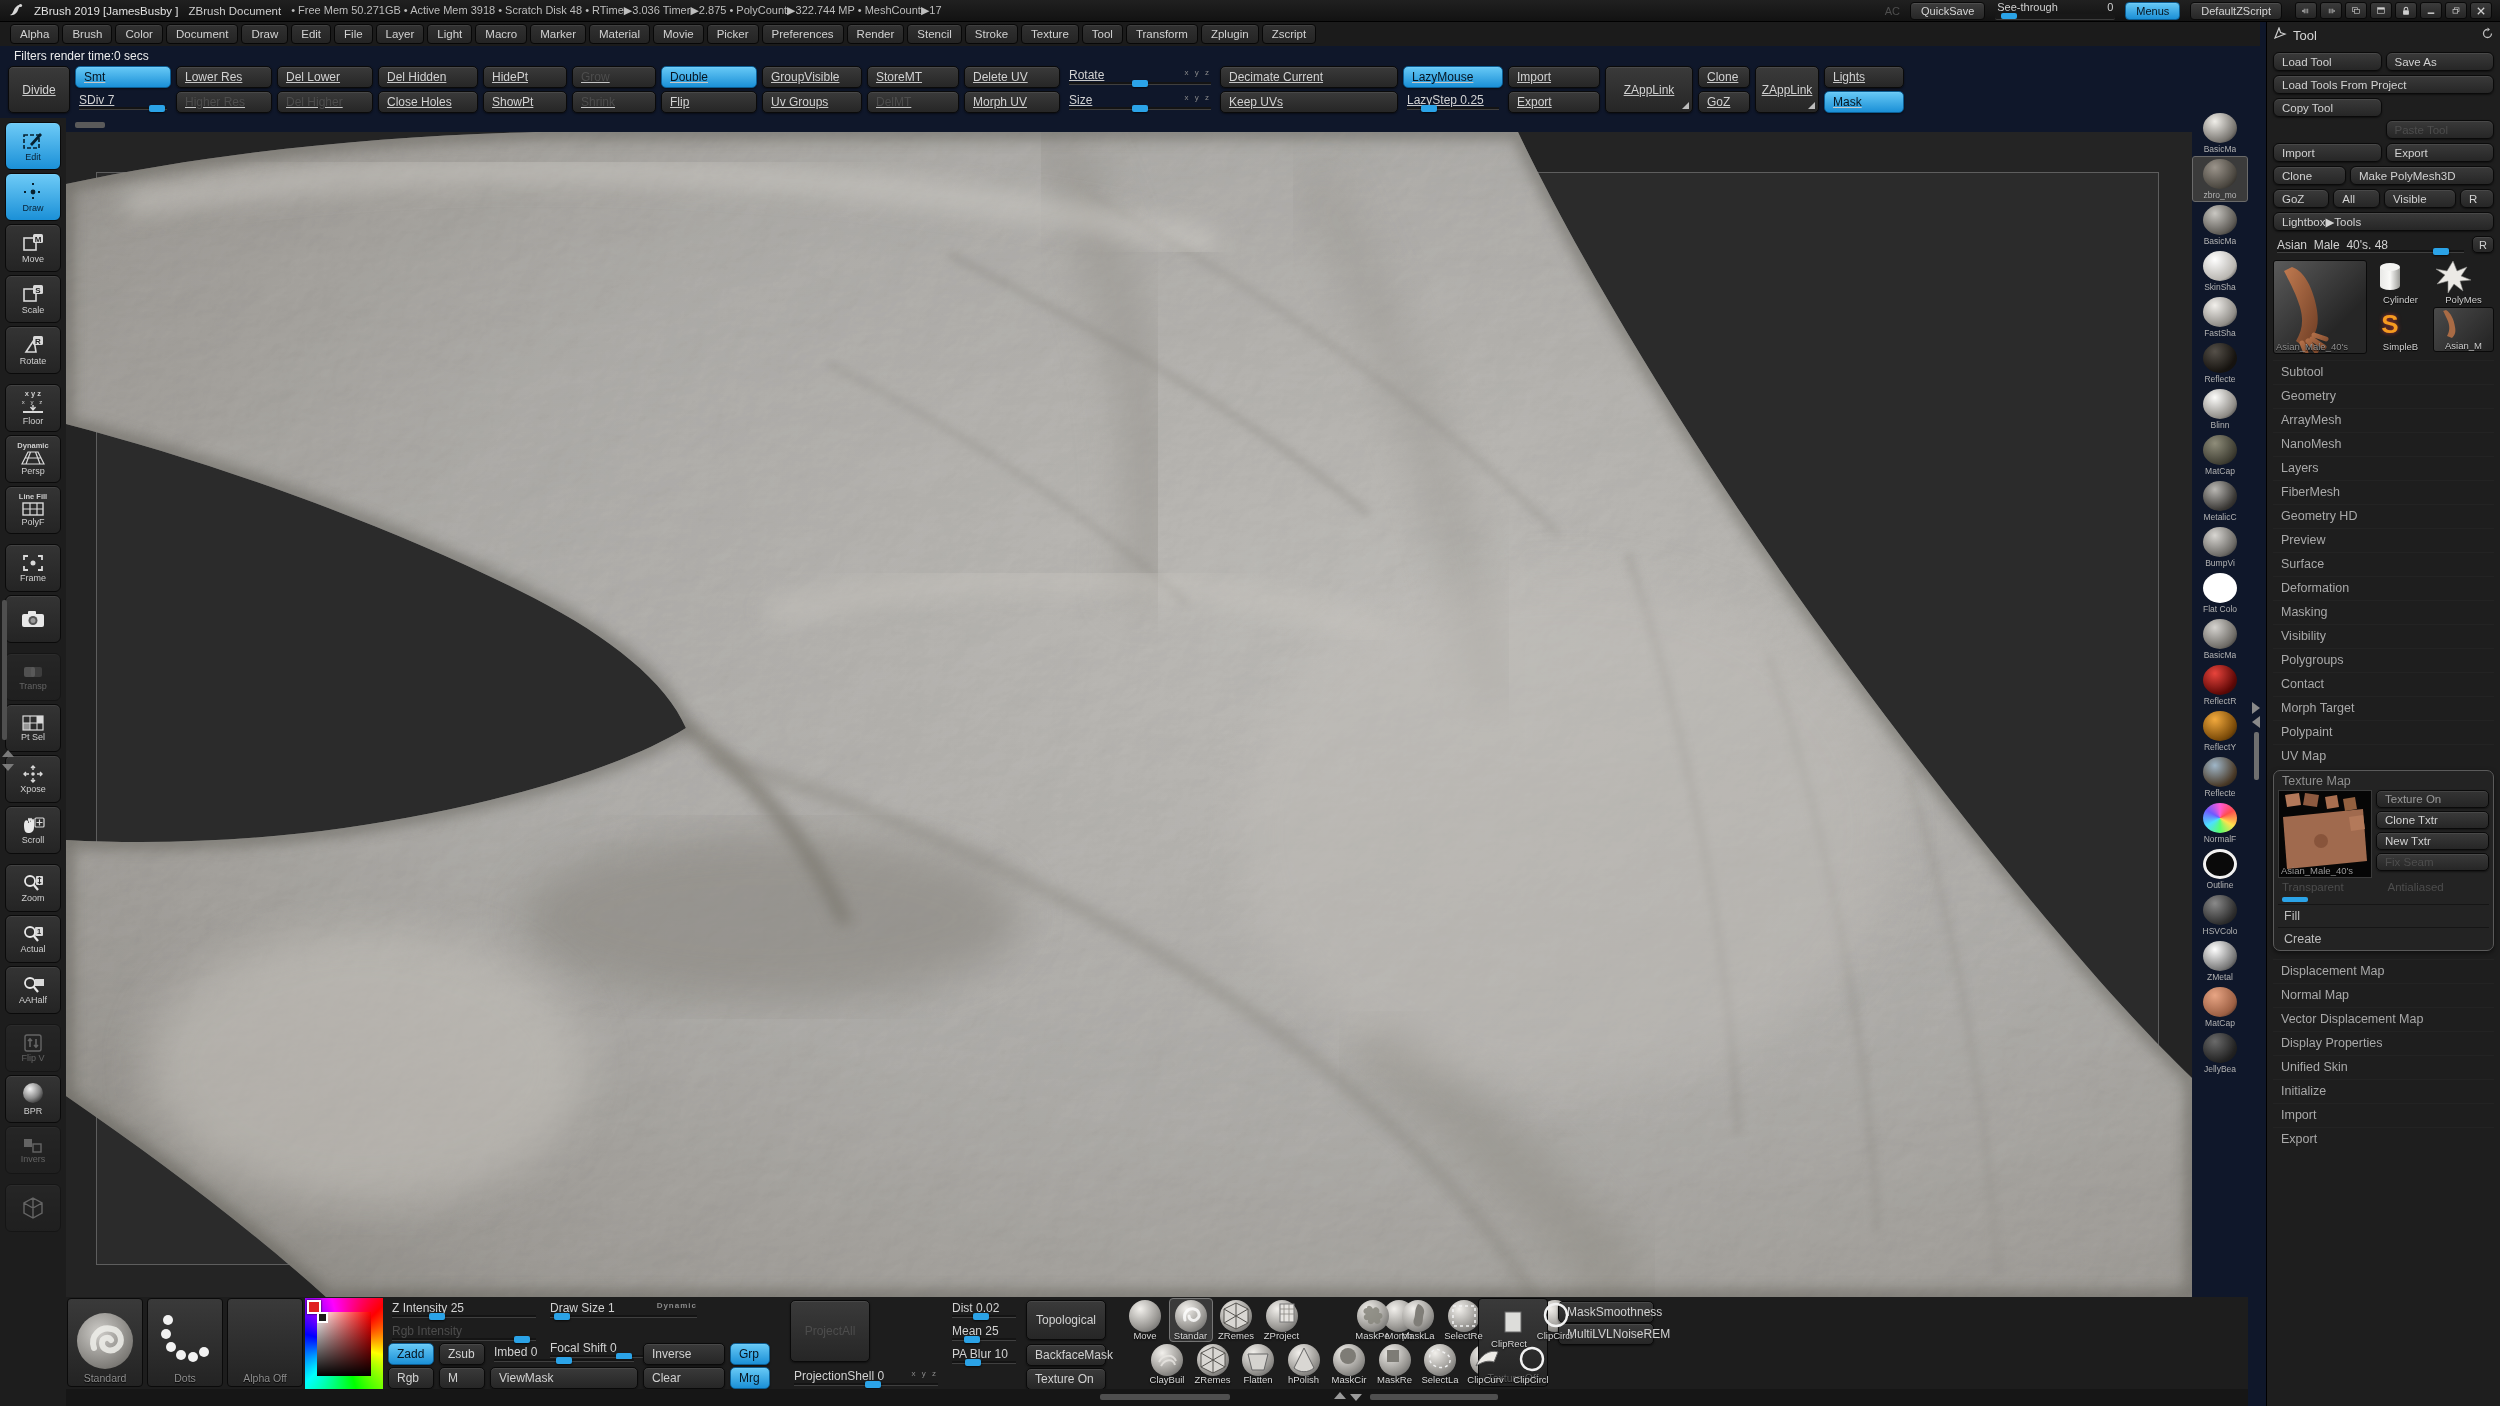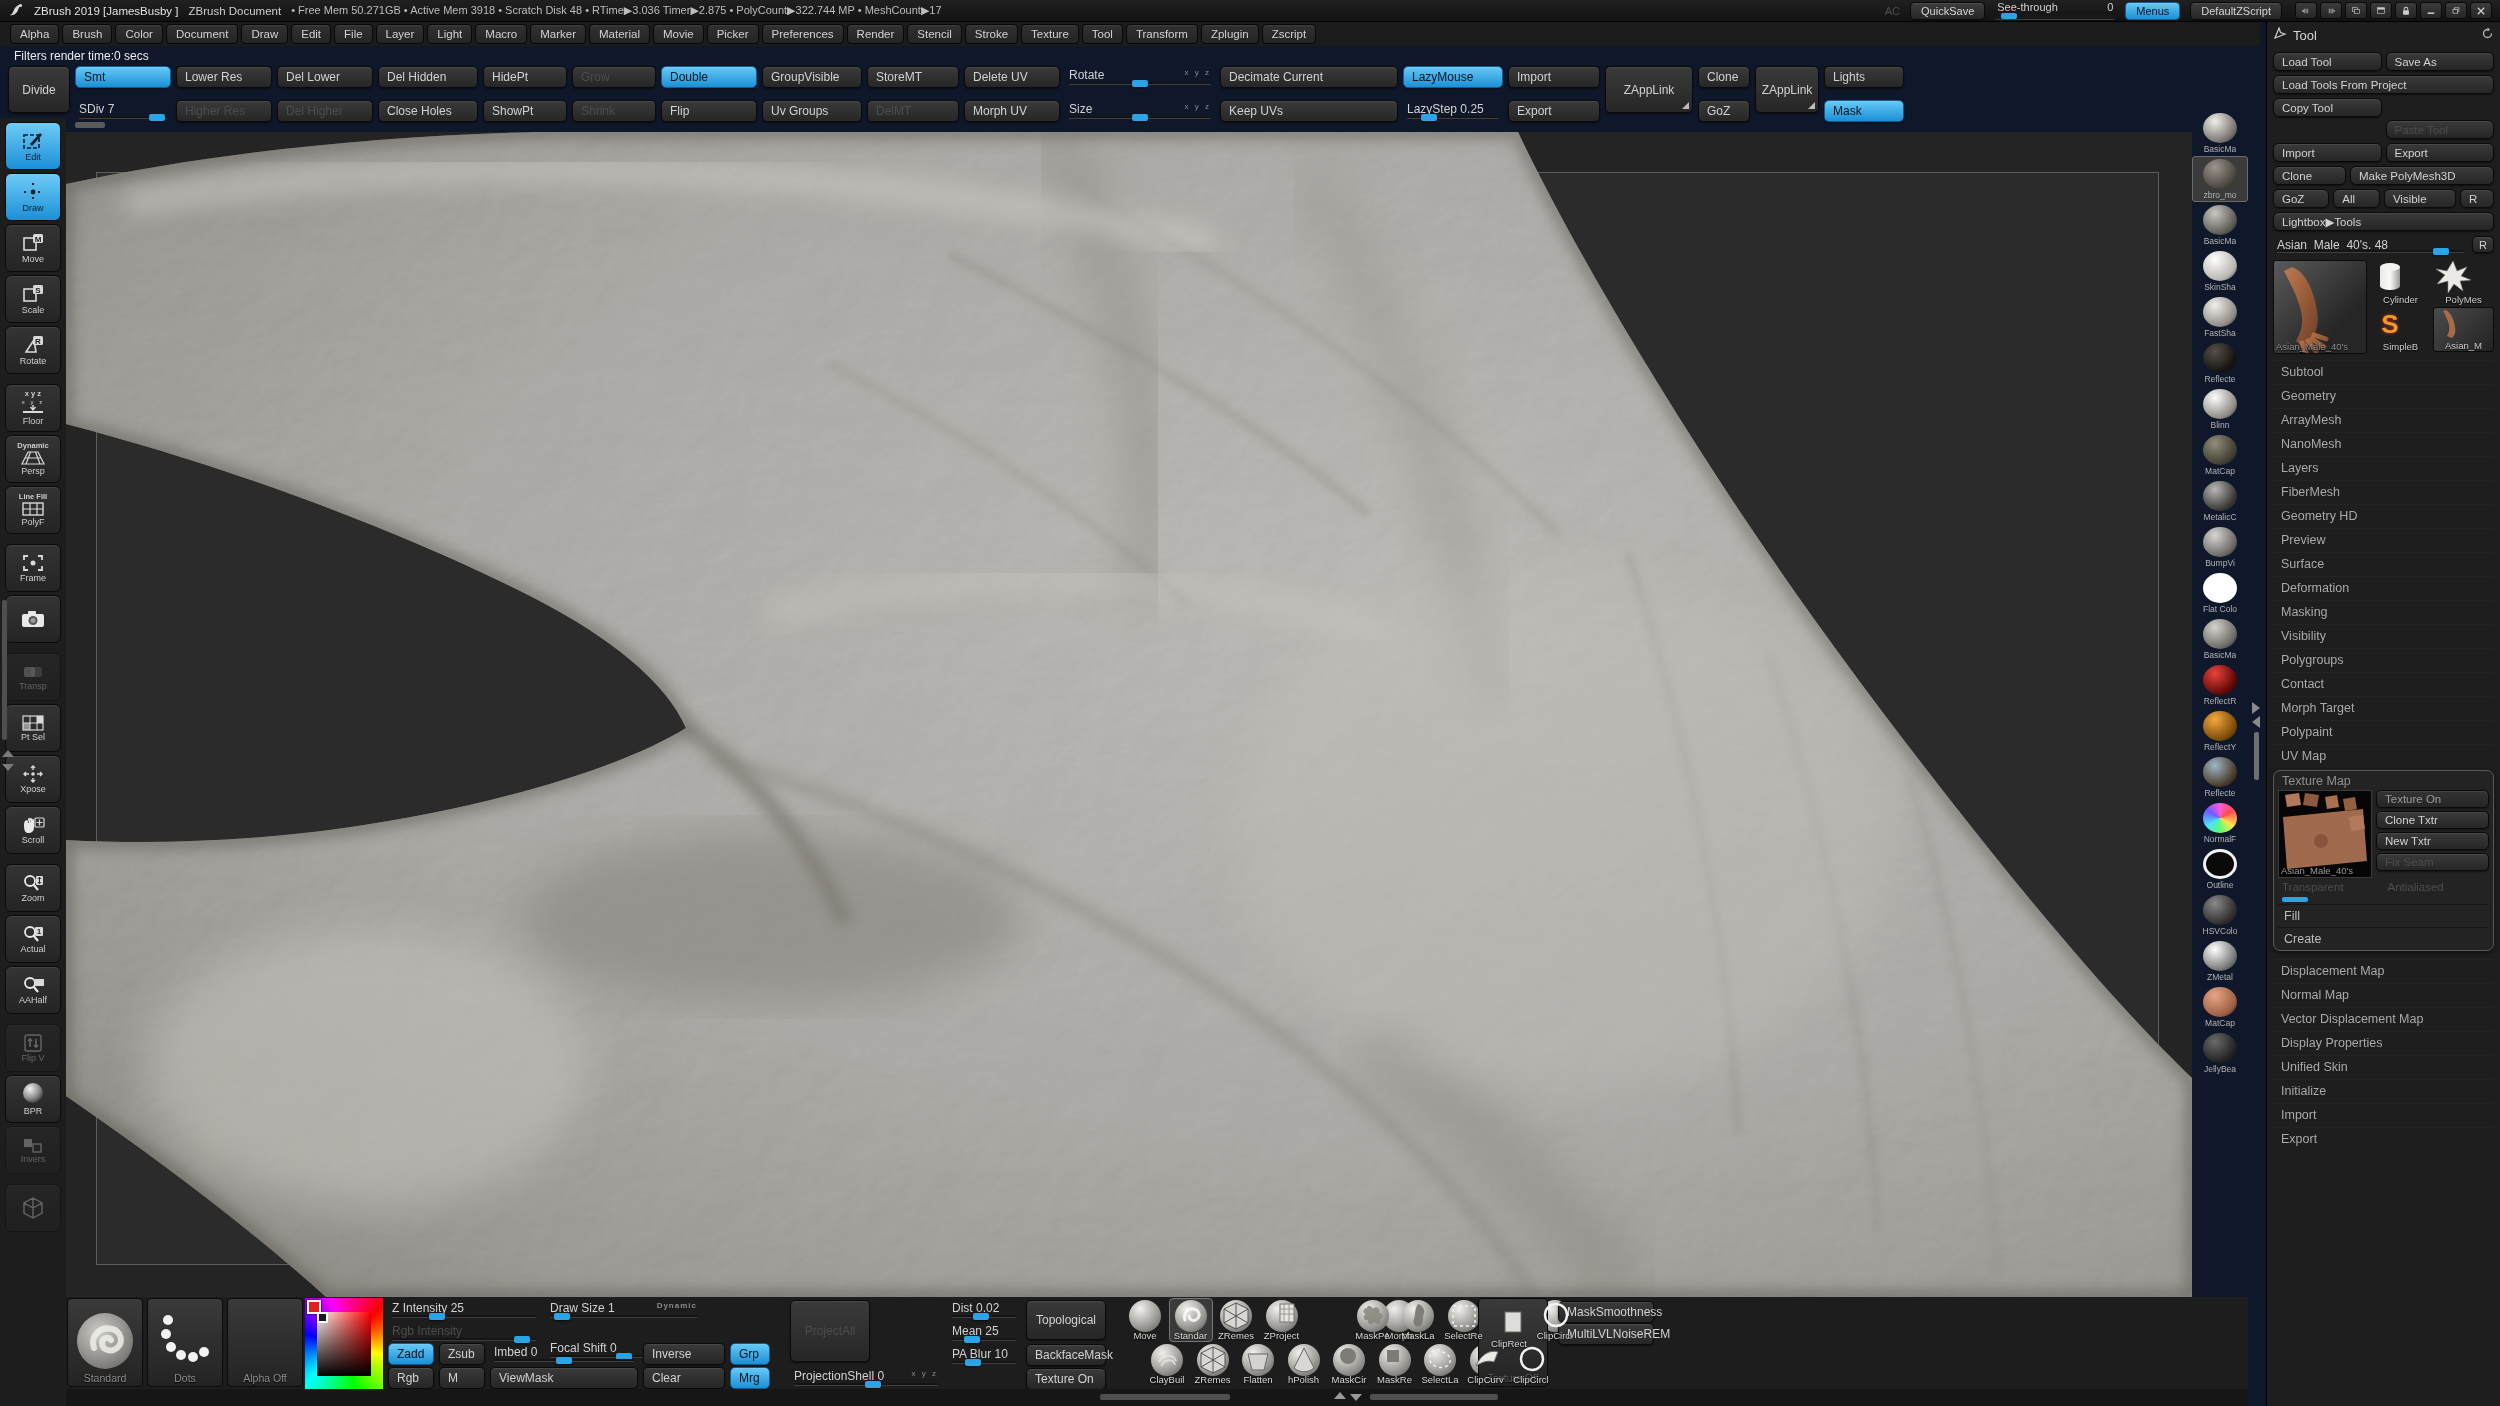--- a/index.html
+++ b/index.html
@@ -25,21 +25,21 @@
           display:inline-flex;align-items:center;justify-content:center;margin-left:3px;cursor:pointer;}
   .winbtn svg{display:block;}
   
   .menubar{position:absolute;left:0;top:22px;width:2260px;height:24px;background:#1b1b1b;display:flex;gap:3px;
            align-items:center;padding:0 10px;box-sizing:border-box;}
   .menu-item{padding:3px 9px;border:1px solid #070707;border-radius:4px;background:linear-gradient(#313131,#242424);
              color:#d2d2d2;font-size:11.5px;box-shadow:inset 0 1px 0 rgba(255,255,255,.07);cursor:pointer;white-space:nowrap;}
   
   .statusline{position:absolute;left:14px;top:49px;color:#ececec;font-size:12px;}
   .topshelf{position:absolute;left:8px;top:66px;height:52px;display:flex;gap:5px;align-items:flex-start;}
-  .ts-col{display:flex;flex-direction:column;gap:12px;}
+  .ts-col{display:flex;flex-direction:column;gap:3px;text-decoration:underline;}
   .btn{height:22px;box-sizing:border-box;background:linear-gradient(#3a3a3a,#262626);border:1px solid #0a0a0a;
        border-radius:5px;box-shadow:inset 0 1px 0 rgba(255,255,255,.08),0 1px 2px rgba(0,0,0,.5);
        color:#d2d2d2;font-size:12px;display:flex;align-items:center;padding:0 8px;white-space:nowrap;cursor:pointer;}
   .btn.tall{height:47px;justify-content:center;position:relative;}
   .btn.active{background:linear-gradient(#67c9f6,#1b90d7);color:#06141f;border-color:#0c5e94;}
   .btn.disabled{color:#4d4d4d;}
   .corner{position:absolute;right:3px;bottom:3px;width:0;height:0;border-left:7px solid transparent;border-bottom:7px solid #bdbdbd;}
   .sliderrow{position:relative;height:22px;box-sizing:border-box;padding:2px 4px 0 4px;font-size:12px;color:#d2d2d2;}
   .sliderrow.disabled{color:#4d4d4d;}
   .sliderrow .track{position:absolute;left:4px;right:4px;bottom:3px;height:2px;background:#141414;border-bottom:1px solid #3f3f3f;}

